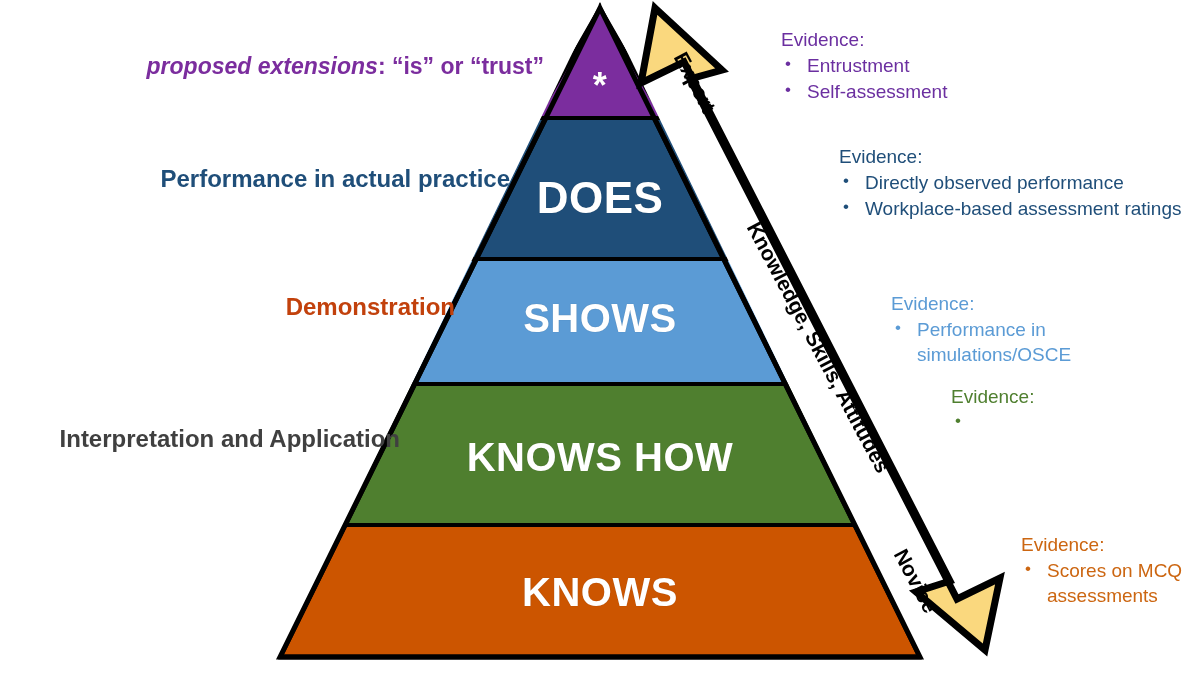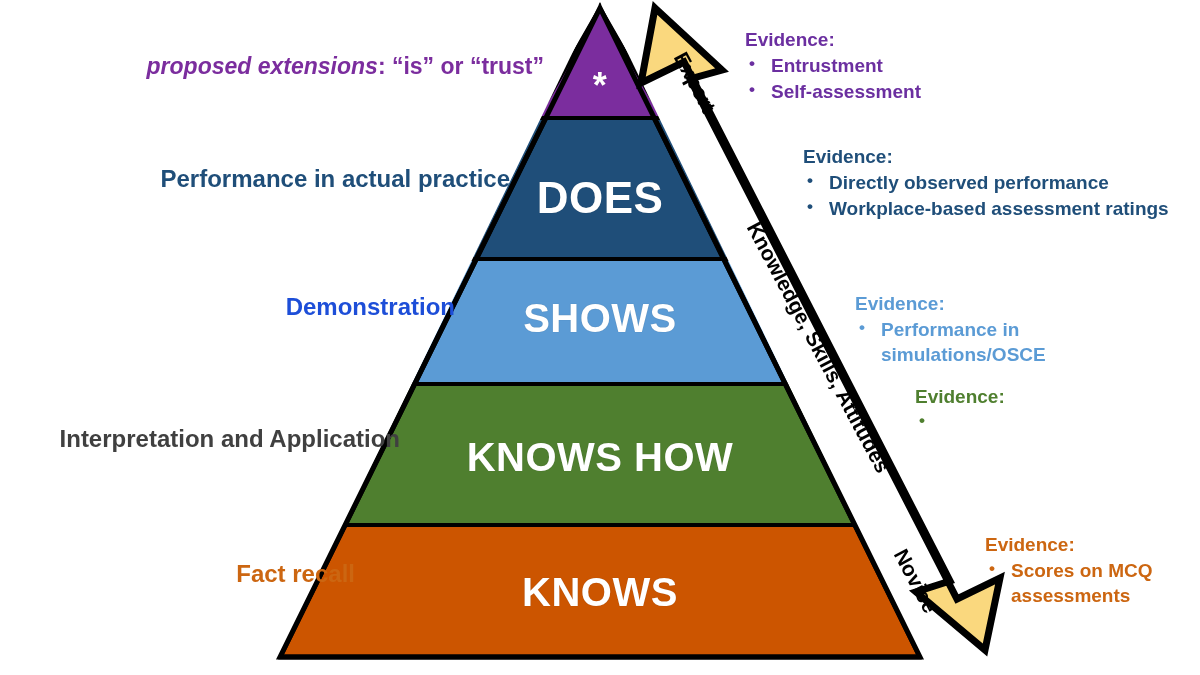--- a/index.html
+++ b/index.html
@@ -44,31 +44,32 @@
 
   
   .left-label {
     position: absolute;
     font-weight: bold;
     text-align: right;
     white-space: nowrap;
   }
   #left-0 { right: 656px; top: 53px;  font-size: 23px; color: #7B2D9E; }
   #left-1 { right: 690px; top: 165px; font-size: 24px; color: #1F4E79; }
-  #left-2 { right: 745px; top: 293px; font-size: 24px; color: #1d4ed8; }
+  #left-2 { right: 745px; top: 293px; font-size: 24px; color: #c2410c; }
   #left-3 { right: 800px; top: 425px; font-size: 24px; color: #404040; }
   #left-4 { right: 845px; top: 560px; font-size: 24px; color: #CC6611; }
 
   .ital { font-style: italic; text-align: center; }
 
   
   .evidence {
     position: absolute;
-    font-weight: bold;
+    font-weight: normal;
     line-height: 1.28;
+    margin-left: 36px;
   }
   .evidence .ev-head { font-size: 19px; display: block; margin-bottom: 2px; }
   .evidence ul {
     list-style: none;
     margin: 0;
     padding: 0;
   }
   .evidence li {
     position: relative;
     padding-left: 26px;
@@ -149,21 +150,20 @@
   <div class="band-caption" id="cap-shows">SHOWS</div>
   <div class="band-caption" id="cap-knows">KNOWS</div>
   <div class="band-caption" id="cap-kh">KNOWS HOW</div>
 
   <div class="left-label" id="left-0">
     <span class="ital">proposed extensions</span><span>: “is” or “trust”</span>
   </div>
   <div class="left-label" id="left-1">Performance in actual practice</div>
   <div class="left-label" id="left-2">Demonstration</div>
   <div class="left-label" id="left-3">Interpretation and Application</div>
-  <div class="left-label" id="left-4">Fact recall</div>
 
   <svg id="arrow-svg" viewBox="0 0 1200 675">
 
     <polygon points="655,8
               722,70
               690,79
               957,599
               1000,578
               985,650
               916,592

